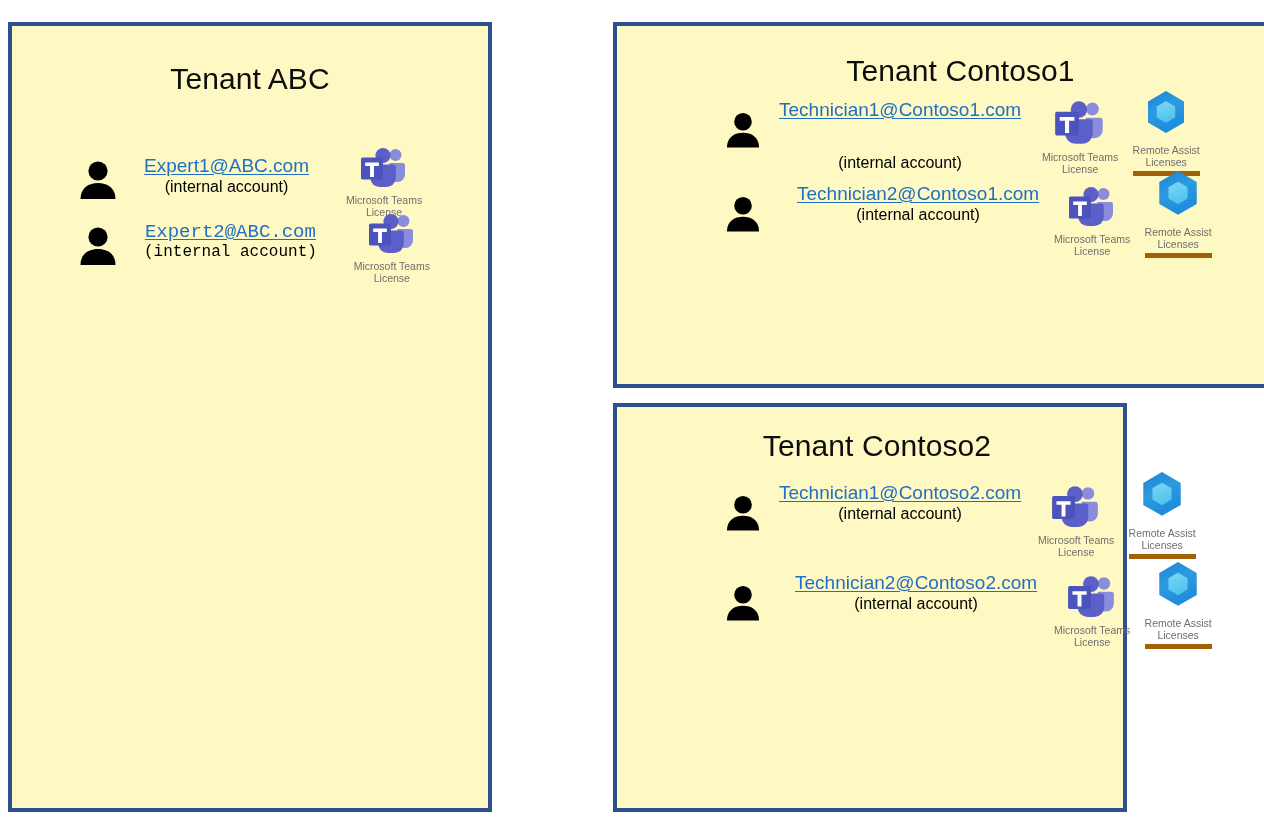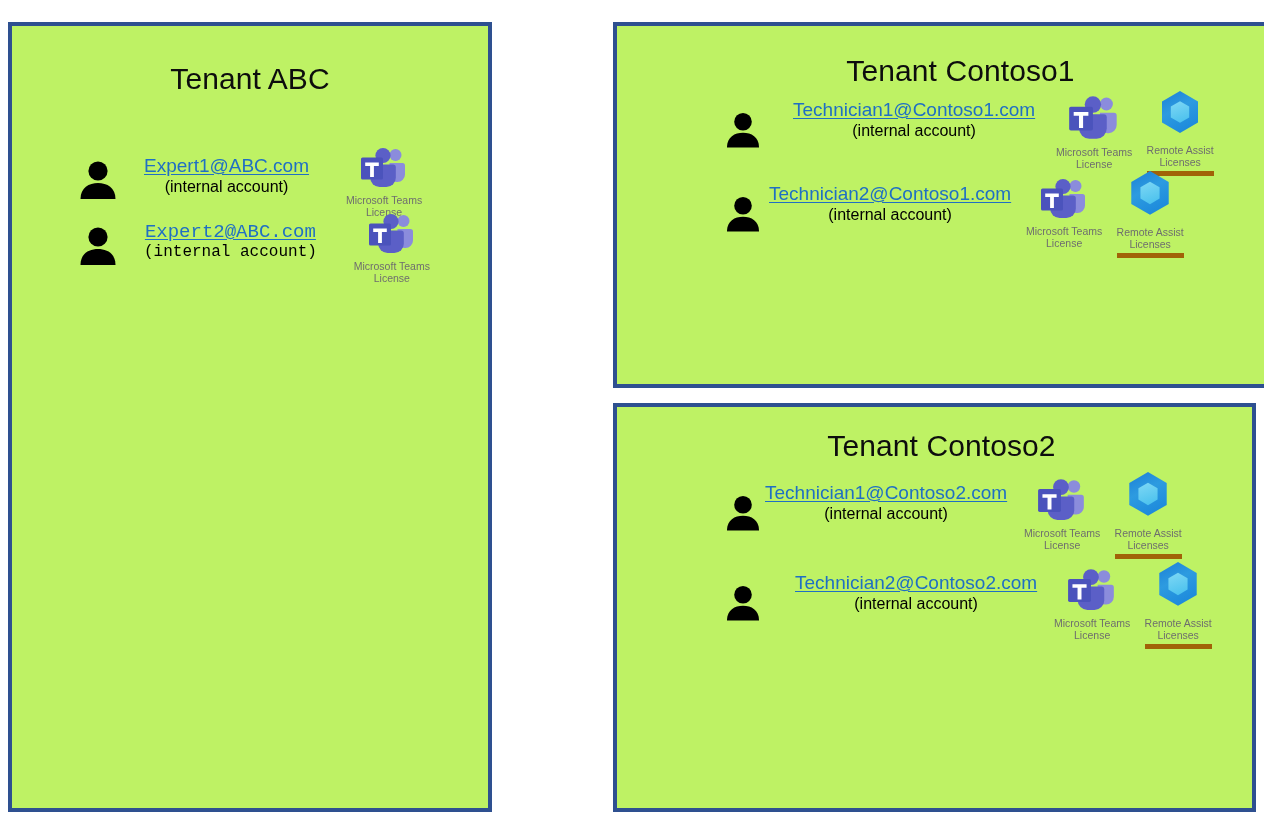--- a/index.html
+++ b/index.html
@@ -8,27 +8,27 @@
     background:#ffffff;
     font-family:"Liberation Sans", sans-serif;
     position:relative;
     overflow:hidden;
     -webkit-font-smoothing:antialiased;
   }
 
   
   .panel{
     position:absolute;
-    background:#bef264;
+    background:#fef9c3;
     border:4px solid #2E5090;
     box-sizing:border-box;
   }
   #panel-abc      { left:8px;   top:22px;  width:484px; height:790px; }
   #panel-contoso1 { left:613px; top:22px;  width:677px; height:366px; }
-  #panel-contoso2 { left:613px; top:403px; width:643px; height:409px; }
+  #panel-contoso2 { left:613px; top:403px; width:514px; height:409px; }
 
   
   .panel-title{
     position:absolute;
     color:#0d0d0d;
     font-size:30px;
     font-weight:400;
     letter-spacing:.1px;
     white-space:nowrap;
   }
@@ -54,21 +54,21 @@
     cursor:pointer;
   }
   .acct-sub{
     color:#000000;
     font-size:16px;
     white-space:nowrap;
     margin-top:1px;
   }
 
   
-  .license-group{ display:flex; align-items:center; }
+  .license-group{ display:flex; align-items:flex-end; }
   .license{
     display:flex; flex-direction:column; align-items:center;
     width:86px;
   }
   .license .glyph{ display:block; }
   .license-caption{
     margin-top:2px;
     font-size:10.5px;
     color:#6E6E6E;
     line-height:1.18;
@@ -160,21 +160,21 @@
 
   <div class="panel-title">Tenant Contoso1</div>
 
   <div class="row" style="left:104px; top:74px;">
     <span class="person-icon" style="margin-top:8px;">
       <svg width="44" height="44" viewBox="0 0 48 48">
         <circle cx="24" cy="15" r="9.6" fill="#000000"></circle>
         <path d="M6.5 43 C6.5 31.5 15 27 24 27 C33 27 41.5 31.5 41.5 43 Z" fill="#000000"></path>
       </svg>
     </span>
-    <span class="acct-block" style="margin-left:28px;">
+    <span class="acct-block" style="margin-left:14px;gap:32px;">
       <span class="acct-link">Technician1@Contoso1.com</span>
       <span class="acct-sub">(internal account)</span>
     </span>
     <span class="license-group" style="margin-left:16px; margin-top:-12px;">
       <span class="license teams">
         <span class="glyph">
           <svg width="54" height="46" viewBox="0 0 50 42">
             <circle cx="36.5" cy="9" r="6" fill="#8B8CDC"></circle>
             <path d="M30.5 17 h13 a2.5 2.5 0 0 1 2.5 2.5 v9 a7.5 7.5 0 0 1 -7.5 7.5 h-1 a7.5 7.5 0 0 1 -7.5 -7.5 z" fill="#8B8CDC"></path>
             <circle cx="24" cy="9.5" r="7.6" fill="#5B5FC7"></circle>
@@ -214,21 +214,21 @@
     </span>
   </div>
 
   <div class="row" style="left:104px; top:158px;">
     <span class="person-icon" style="margin-top:8px;">
       <svg width="44" height="44" viewBox="0 0 48 48">
         <circle cx="24" cy="15" r="9.6" fill="#000000"></circle>
         <path d="M6.5 43 C6.5 31.5 15 27 24 27 C33 27 41.5 31.5 41.5 43 Z" fill="#000000"></path>
       </svg>
     </span>
-    <span class="acct-block" style="margin-left:4px;">
+    <span class="acct-block" style="margin-left:32px;">
       <span class="acct-link">Technician2@Contoso1.com</span>
       <span class="acct-sub">(internal account)</span>
     </span>
     <span class="license-group" style="margin-left:10px; margin-top:-16px;">
       <span class="license teams">
         <span class="glyph">
           <svg width="50" height="42" viewBox="0 0 50 42">
             <circle cx="36.5" cy="9" r="6" fill="#8B8CDC"></circle>
             <path d="M30.5 17 h13 a2.5 2.5 0 0 1 2.5 2.5 v9 a7.5 7.5 0 0 1 -7.5 7.5 h-1 a7.5 7.5 0 0 1 -7.5 -7.5 z" fill="#8B8CDC"></path>
             <circle cx="24" cy="9.5" r="7.6" fill="#5B5FC7"></circle>
@@ -273,21 +273,21 @@
 
   <div class="panel-title">Tenant Contoso2</div>
 
   <div class="row" style="left:104px; top:76px;">
     <span class="person-icon" style="margin-top:8px;">
       <svg width="44" height="44" viewBox="0 0 48 48">
         <circle cx="24" cy="15" r="9.6" fill="#000000"></circle>
         <path d="M6.5 43 C6.5 31.5 15 27 24 27 C33 27 41.5 31.5 41.5 43 Z" fill="#000000"></path>
       </svg>
     </span>
-    <span class="acct-block" style="">
+    <span class="acct-block" style="margin-left:14px;">
       <span class="acct-link">Technician1@Contoso2.com</span>
       <span class="acct-sub">(internal account)</span>
     </span>
     <span class="license-group" style="margin-left:12px; margin-top:-14px;">
       <span class="license teams">
         <span class="glyph">
           <svg width="52" height="44" viewBox="0 0 50 42">
             <circle cx="36.5" cy="9" r="6" fill="#8B8CDC"></circle>
             <path d="M30.5 17 h13 a2.5 2.5 0 0 1 2.5 2.5 v9 a7.5 7.5 0 0 1 -7.5 7.5 h-1 a7.5 7.5 0 0 1 -7.5 -7.5 z" fill="#8B8CDC"></path>
             <circle cx="24" cy="9.5" r="7.6" fill="#5B5FC7"></circle>

